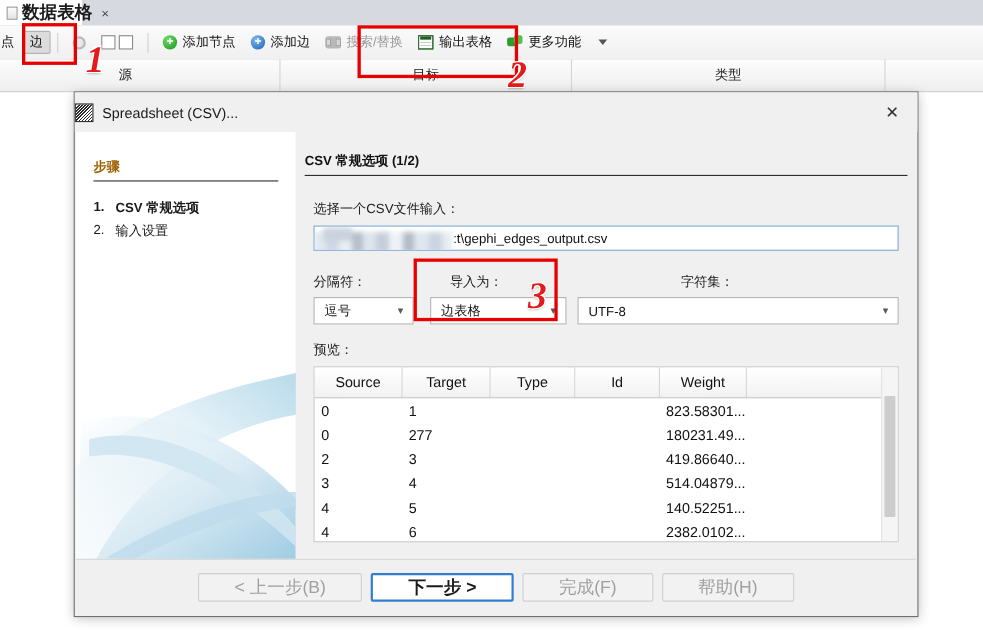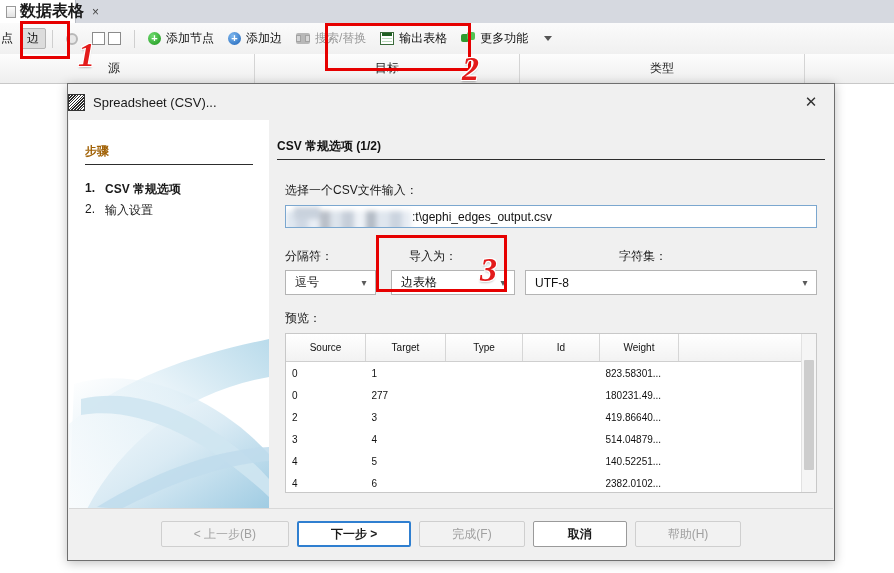--- a/index.html
+++ b/index.html
@@ -293,21 +293,21 @@
   .lbl-abs { position: absolute; top: 0; }
 
   .row-preview { position: absolute; left: 16px; top: 190px; right: 16px; }
   .prev-tablebox {
     margin-top: 6px;
     border: 1px solid #c8c8c8; background: #fff;
     box-sizing: border-box; height: 160px; position: relative; overflow: hidden;
   }
   table.prev {
     width: 100%; border-collapse: collapse; table-layout: fixed;
-    font-size: 10px;
+    font-size: 13px;
   }
   table.prev th {
     height: 25px;
     background: linear-gradient(#ffffff,#f2f2f2);
     border-right: 1px solid #d6d6d6;
     border-bottom: 1px solid #cfcfcf;
     font-weight: normal; color: #111;
     text-align: center;
   }
   table.prev td {
@@ -331,21 +331,21 @@
     background: #f0f0f0;
     border-top: 1px solid #d8d8d8;
     display: flex; align-items: center; justify-content: center;
     gap: 8px;
   }
   .btn {
     height: 26px; min-width: 94px; padding: 0 32px;
     box-sizing: border-box;
     background: linear-gradient(#fdfdfd,#efefef);
     border: 1px solid #b8b8b8; border-radius: 2px;
-    font-size: 12px; color: #1a1a1a;
+    font-size: 16px; color: #1a1a1a;
     display: flex; align-items: center; justify-content: center;
     white-space: nowrap;
   }
   .btn.disabled { color: #a0a0a0; background: #f2f2f2; border-color: #cfcfcf; }
   .btn.default {
     border: 2px solid #2f7fd0; font-weight: bold; background: #ffffff;
   }
   .btn.strong { font-weight: bold; background: #ffffff; border-color: #9a9a9a; }
 
   
@@ -578,21 +578,20 @@
           <div class="prev-thumb"></div>
         </div>
       </div>
     </div>
   </div>
 
   <div class="dlg-footer">
     <div class="btn disabled">&lt; 上一步(B)</div>
     <div class="btn default">下一步 &gt;</div>
     <div class="btn disabled">完成(F)</div>
-    <div class="btn strong">取消</div>
     <div class="btn disabled">帮助(H)</div>
   </div>
 </div>
 
 <div class="anno-box" style="left:20px;top:21px;width:50px;height:38px;"></div>
 <div class="anno-num" style="left:78px;top:38px;">1</div>
 
 <div class="anno-box" style="left:325px;top:23px;width:146px;height:48px;"></div>
 <div class="anno-num" style="left:462px;top:52px;">2</div>
 

